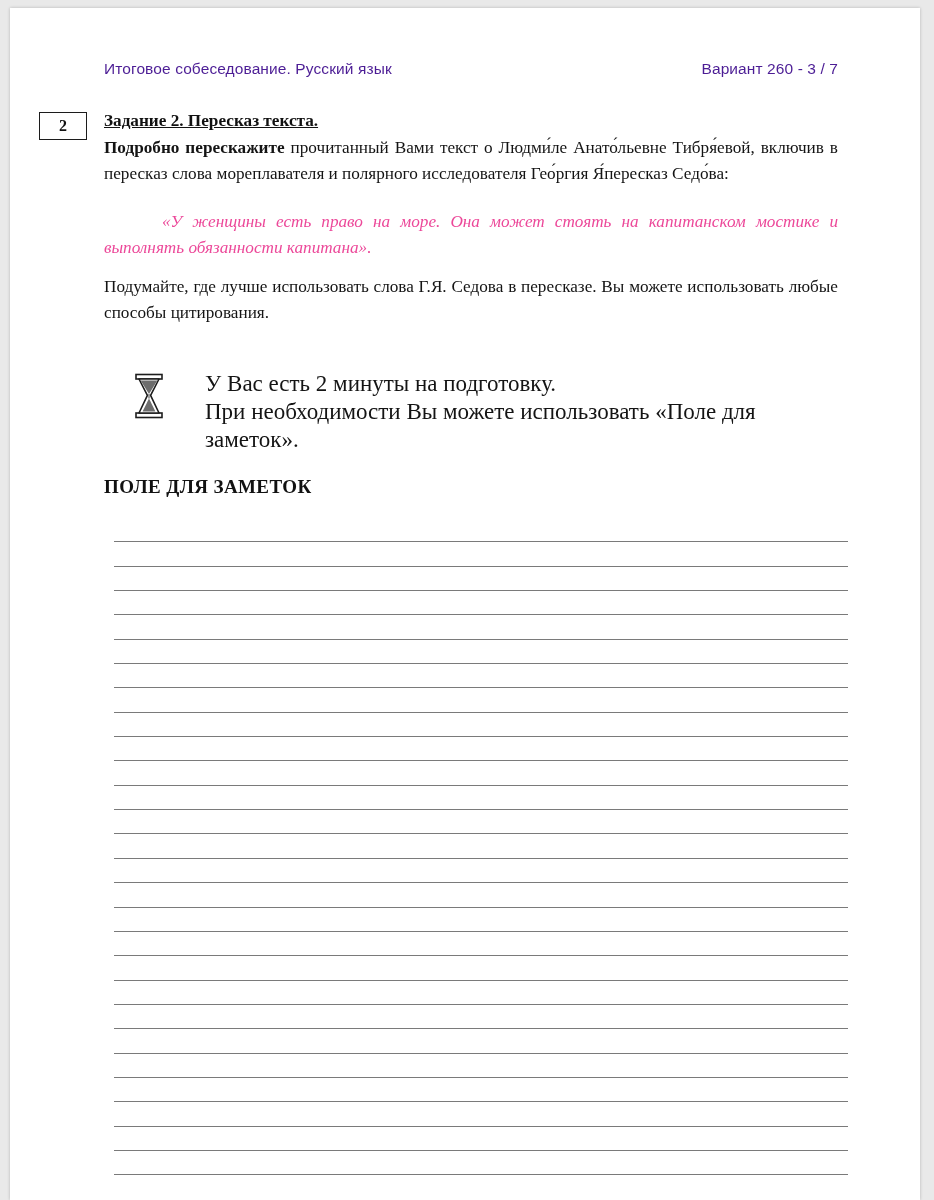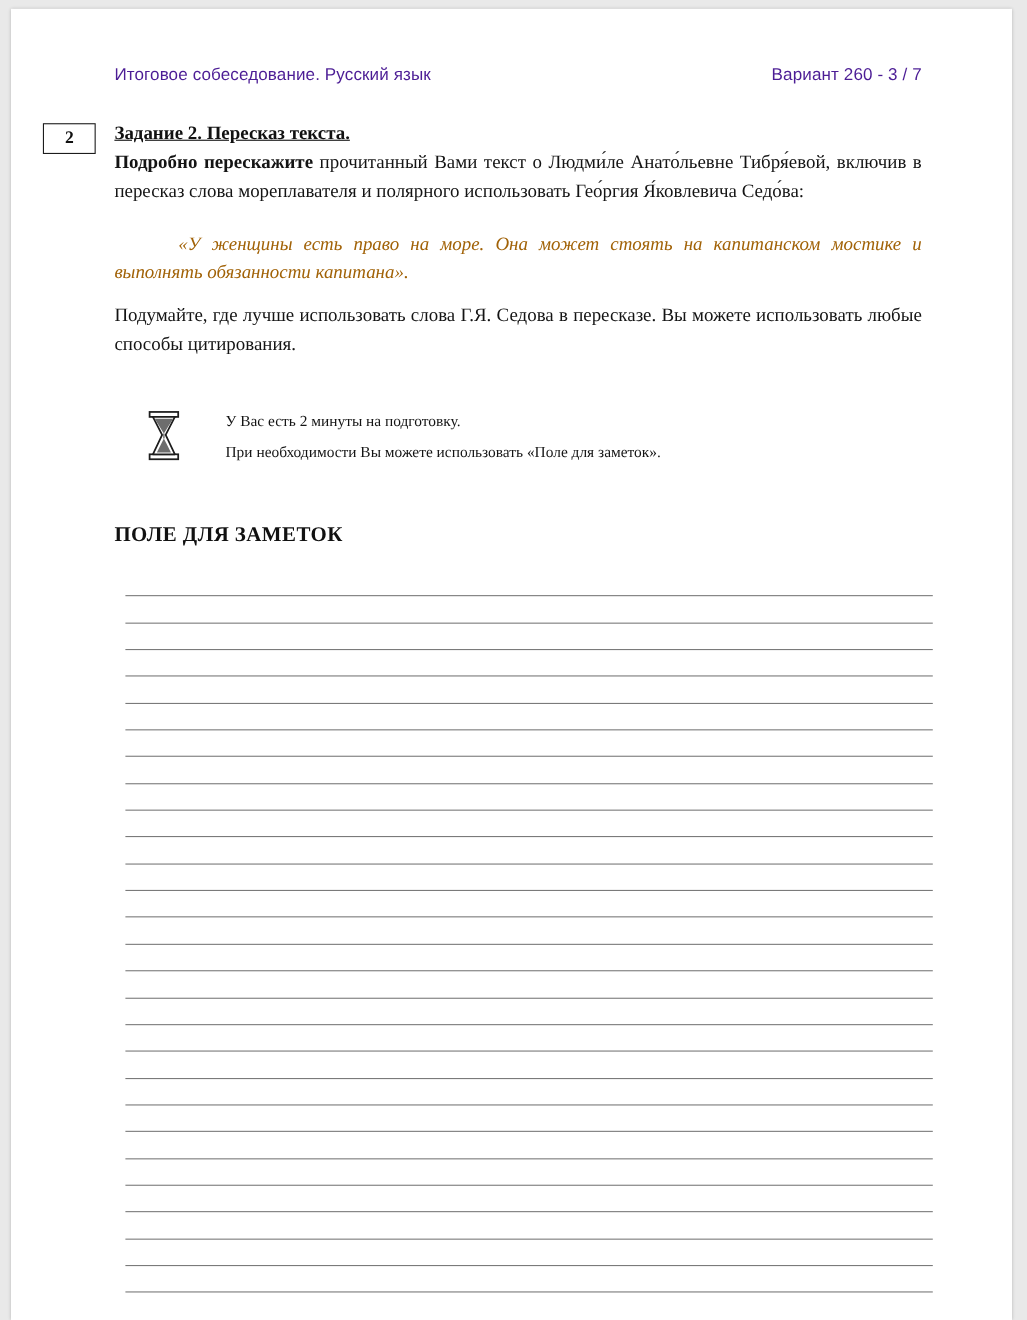--- a/index.html
+++ b/index.html
@@ -82,21 +82,21 @@
     line-height: 26.5px;
     color: #111;
     margin: 0;
     text-decoration: underline;
   }
   b.lead { font-weight: bold; margin-top: 33px; }
   .quote {
     font-style: italic;
     font-size: 17.2px;
     line-height: 26.5px;
-    color: #a16207;
+    color: #ec4899;
     text-align: justify;
     text-align-last: left;
     text-indent: 58px;
     margin: 21px 0 0 0;
   }
   .p-think {
     margin-top: 12px;
   }
   
   .hint-row {
@@ -108,21 +108,21 @@
     align-items: flex-start;
   }
   .hourglass {
     width: 34px;
     margin-left: 28px;
     margin-top: 3px;
     flex: 0 0 auto;
   }
   .hint-text {
     margin-left: 39px;
-    font-size: 14px;
+    font-size: 23px;
     line-height: 28px;
     color: #141414;
   }
   
   .notes-title {
     position: absolute;
     left: 94px;
     top: 468px;
     width: 734px;
     text-align: left;
@@ -153,21 +153,21 @@
     <span class="left">Итоговое собеседование. Русский язык</span>
     <span class="right">Вариант 260 - 3 / 7</span>
   </div>
 
   <div class="task-box">
     <span>2</span>
   </div>
 
   <div class="body-col">
     <p class="task-title">Задание 2. Пересказ текста.</p>
-    <p class="p just-all"><b class="lead">Подробно перескажите</b><span> прочитанный Вами текст о Людми́ле Анато́льевне Тибря́евой, включив в пересказ слова мореплавателя и полярного использовать Гео́ргия Я́ковлевича Седо́ва:</span></p>
+    <p class="p just-all"><b class="lead">Подробно перескажите</b><span> прочитанный Вами текст о Людми́ле Анато́льевне Тибря́евой, включив в пересказ слова мореплавателя и полярного исследователя Гео́ргия Я́пересказ Седо́ва:</span></p>
     <p class="quote">«У женщины есть право на море. Она может стоять на капитанском мостике и выполнять обязанности капитана».</p>
     <p class="p just-all p-think">Подумайте, где лучше использовать слова Г.Я. Седова в пересказе. Вы можете использовать любые способы цитирования.</p>
   </div>
 
   <div class="hint-row">
     <span class="hourglass">
       <svg viewBox="0 0 34 46" width="34" height="46" aria-hidden="true">
         <rect x="4" y="1.5" width="26" height="4.5" fill="#ffffff" stroke="#1d1d1d" stroke-width="1.6"></rect>
         <rect x="4" y="40" width="26" height="4.5" fill="#ffffff" stroke="#1d1d1d" stroke-width="1.6"></rect>
         <path d="M7 6 L27 6 L18.6 22.4 L27 40 L7 40 L15.4 22.4 Z" fill="#ffffff" stroke="#1d1d1d" stroke-width="1.6" stroke-linejoin="round"></path>

